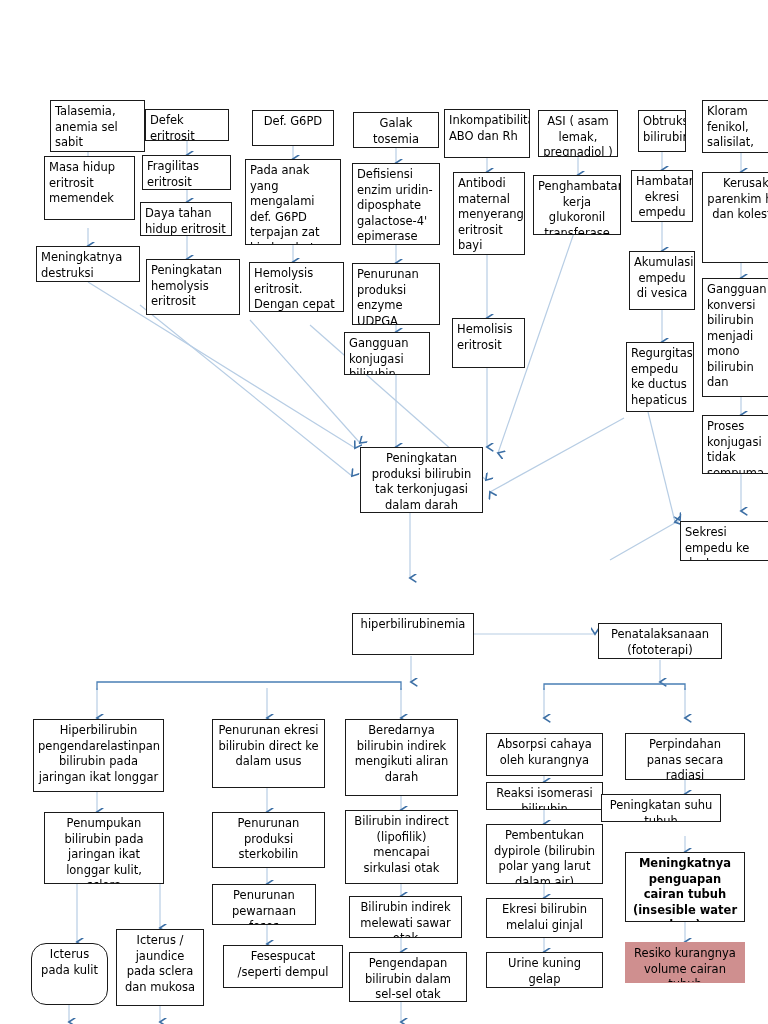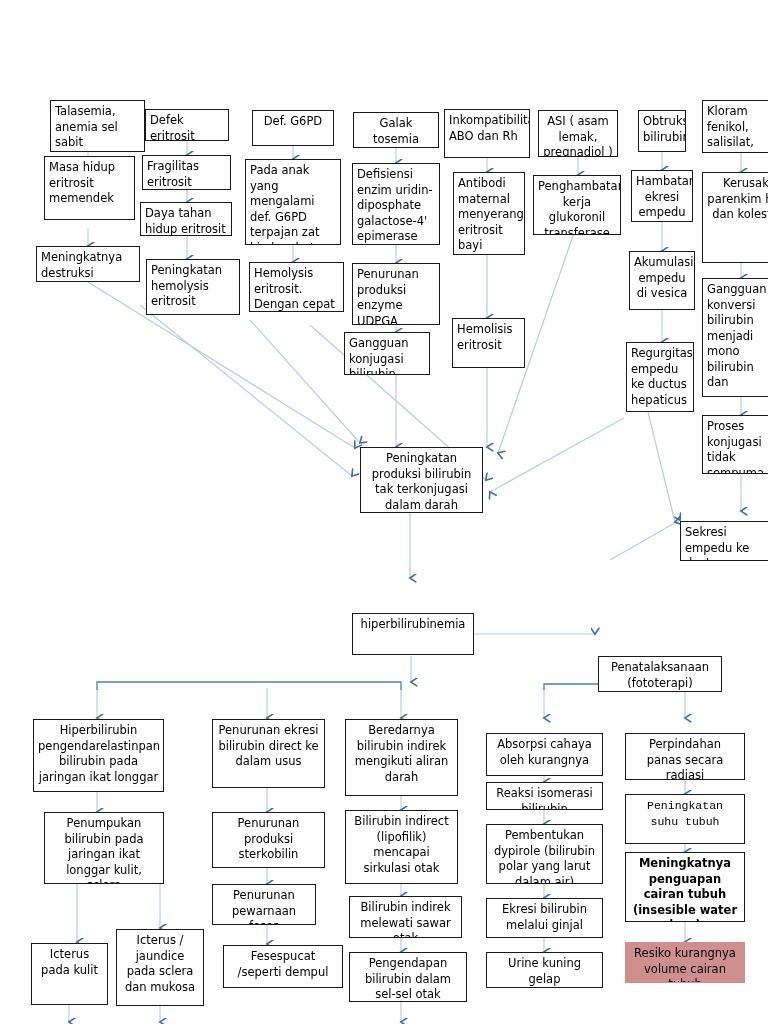--- a/index.html
+++ b/index.html
@@ -249,21 +249,21 @@
   <div class="node center thick" style="left:340px; top:447px; width:123px; height:66px;">
       <span class="txt">Peningkatan produksi bilirubin tak terkonjugasi dalam darah</span>
     </div>
   <div class="node left" style="left:660px; top:521px; width:100px; height:40px;">
       <span class="txt">Sekresi empedu ke ductus hepaticus</span>
     </div>
 
   <div class="node center" style="left:332px; top:613px; width:122px; height:42px;">
       <span class="txt">hiperbilirubinemia</span>
     </div>
-  <div class="node center thick" style="left:578px; top:656px; width:124px; height:36px;">
+  <div class="node center thick" style="left:578px; top:623px; width:124px; height:36px;">
       <span class="txt">Penatalaksanaan (fototerapi)</span>
     </div>
 
   <div class="node center thick" style="left:13px; top:719px; width:131px; height:73px;">
       <span class="txt">Hiperbilirubin pengendarelastinpan bilirubin pada jaringan ikat longgar</span>
     </div>
   <div class="node center" style="left:192px; top:719px; width:113px; height:69px;">
       <span class="txt">Penurunan ekresi bilirubin direct ke dalam usus</span>
     </div>
   <div class="node center thick" style="left:325px; top:719px; width:113px; height:77px;">
@@ -281,38 +281,38 @@
     </div>
   <div class="node center" style="left:192px; top:812px; width:113px; height:56px;">
       <span class="txt">Penurunan produksi sterkobilin</span>
     </div>
   <div class="node center thick" style="left:325px; top:810px; width:113px; height:74px;">
       <span class="txt">Bilirubin indirect (lipofilik) mencapai sirkulasi otak</span>
     </div>
   <div class="node center" style="left:466px; top:782px; width:117px; height:28px;">
       <span class="txt">Reaksi isomerasi bilirubin</span>
     </div>
-  <div class="node center thick" style="left:605px; top:794px; width:120px; height:50px;font-family:Liberation Mono, monospace;">
+  <div class="node center thick" style="left:581px; top:794px; width:120px; height:28px;">
       <span class="txt">Peningkatan suhu tubuh</span>
     </div>
 
   <div class="node center thick" style="left:192px; top:884px; width:104px; height:41px;text-align:center;">
       <span class="txt">Penurunan pewarnaan feses</span>
     </div>
   <div class="node center thick" style="left:329px; top:896px; width:113px; height:42px;">
       <span class="txt">Bilirubin indirek melewati sawar otak</span>
     </div>
   <div class="node center thick" style="left:466px; top:824px; width:117px; height:60px;">
       <span class="txt">Pembentukan dypirole (bilirubin polar yang larut dalam air)</span>
     </div>
   <div class="node center thick" style="left:605px; top:852px; width:120px; height:70px;font-weight:bold;">
       <span class="txt">Meningkatnya penguapan cairan tubuh (insesible water lose)</span>
     </div>
 
-  <div class="node center thick" style="left:11px; top:943px; width:77px; height:62px;">
+  <div class="node center thick" style="left:11px; top:943px; width:77px; height:62px;border-radius:15px;">
       <span class="txt">Icterus pada kulit</span>
     </div>
   <div class="node center thick" style="left:96px; top:929px; width:88px; height:77px;">
       <span class="txt">Icterus / jaundice pada sclera dan mukosa</span>
     </div>
   <div class="node center thick" style="left:203px; top:945px; width:120px; height:43px;">
       <span class="txt">Fesespucat /seperti dempul</span>
     </div>
   <div class="node center thick" style="left:329px; top:952px; width:118px; height:50px;">
       <span class="txt">Pengendapan bilirubin dalam sel-sel otak</span>

